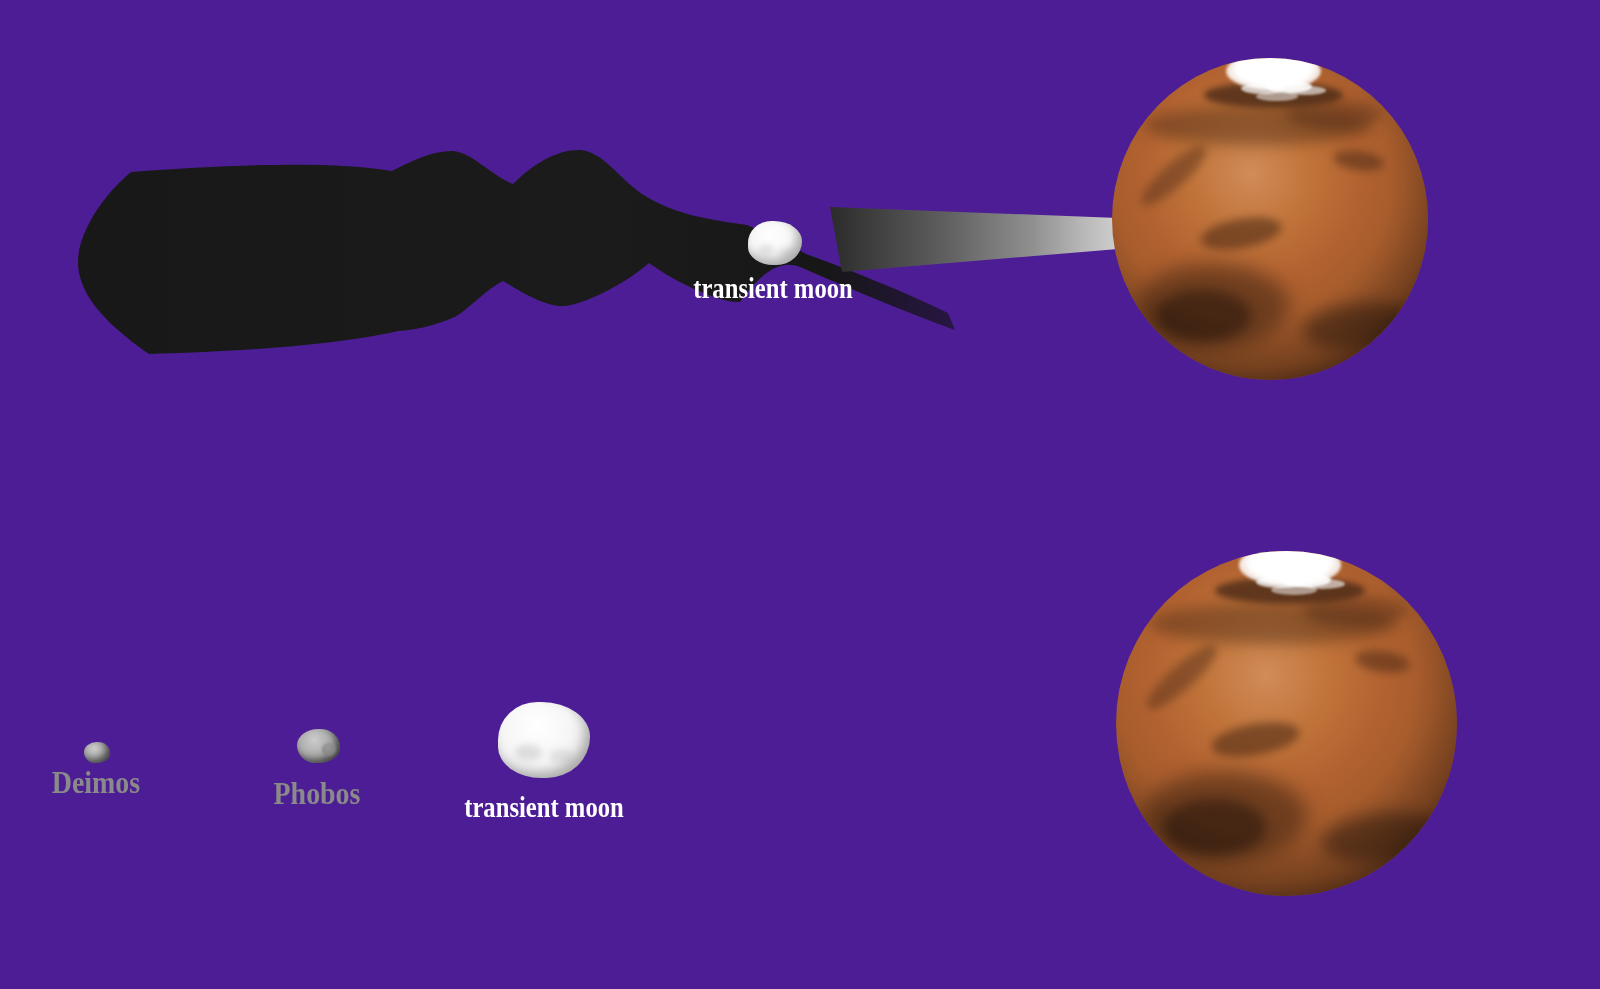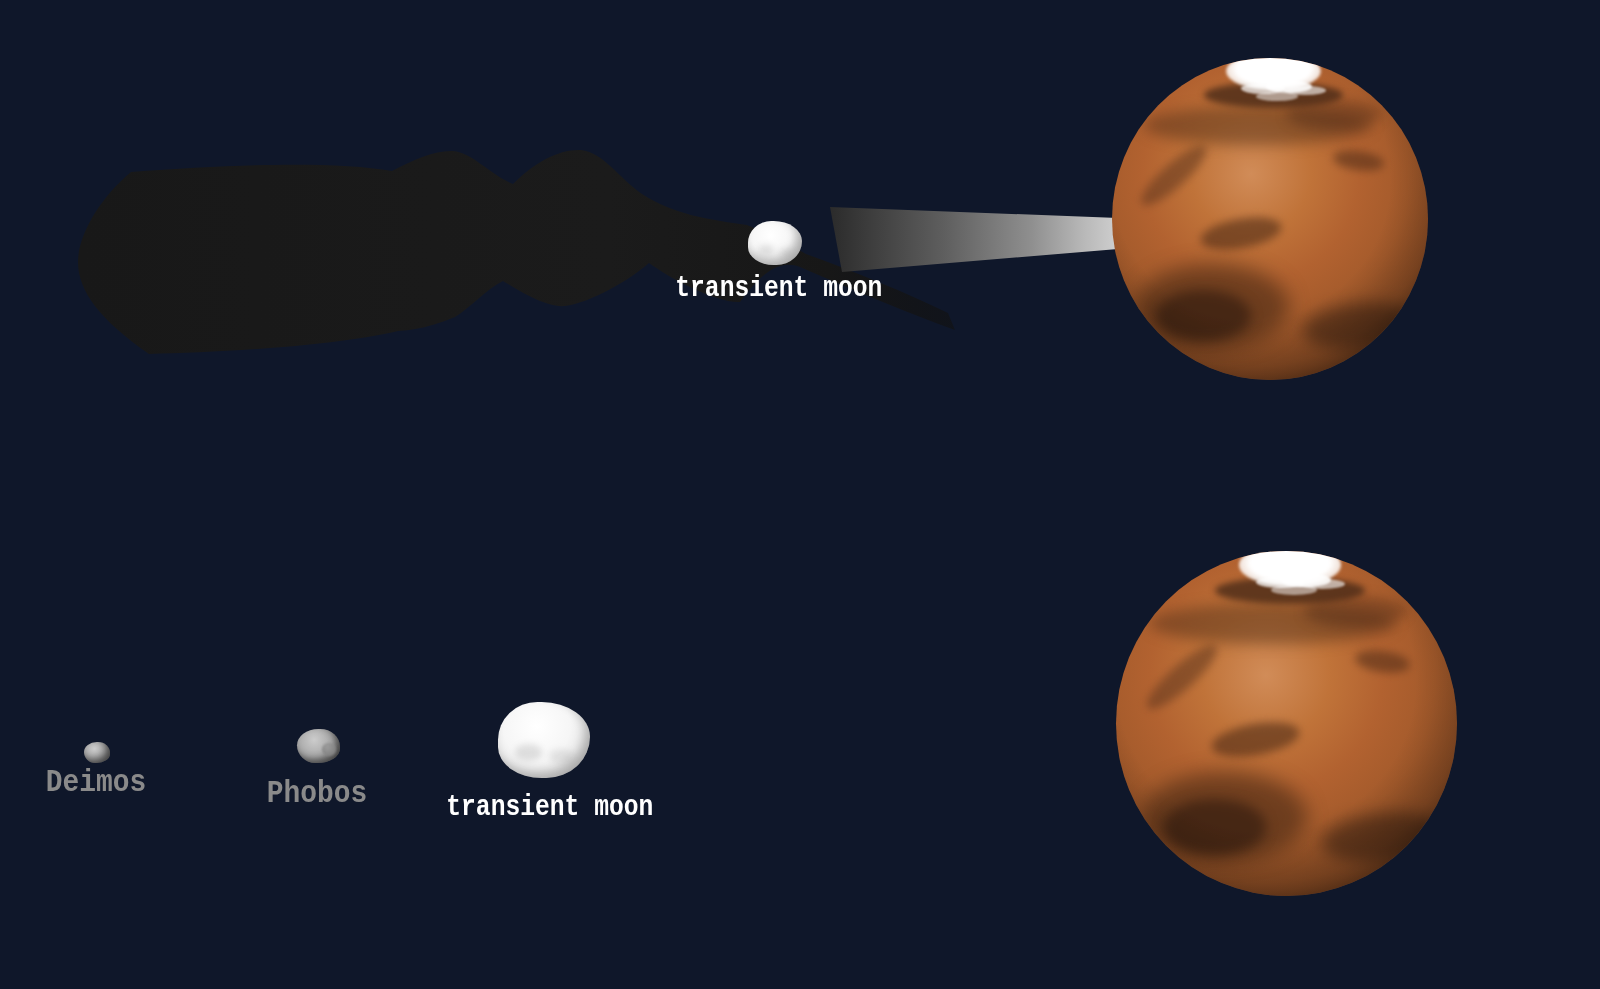--- a/index.html
+++ b/index.html
@@ -1,19 +1,19 @@
 <!DOCTYPE html>
 <html><head>
 <meta charset="utf-8">
 <style>
   html,body { margin:0; padding:0; background:#000; }
   .stage {
     position:relative; width:1600px; height:989px;
-    background:#0f172a; overflow:hidden;
-    font-family:Liberation Mono, monospace;
+    background:#4c1d95; overflow:hidden;
+    font-family:Liberation Serif, serif;
   }
 
   
   .trail-svg { position:absolute; left:0; top:0; z-index:1; }
 
   
   .mars {
     position:absolute; z-index:2; border-radius:50%; overflow:hidden;
     background: radial-gradient(circle at 44% 36%,
       #d18c58 0%, #c07339 22%, #b26230 40%, #a35a2b 58%,

